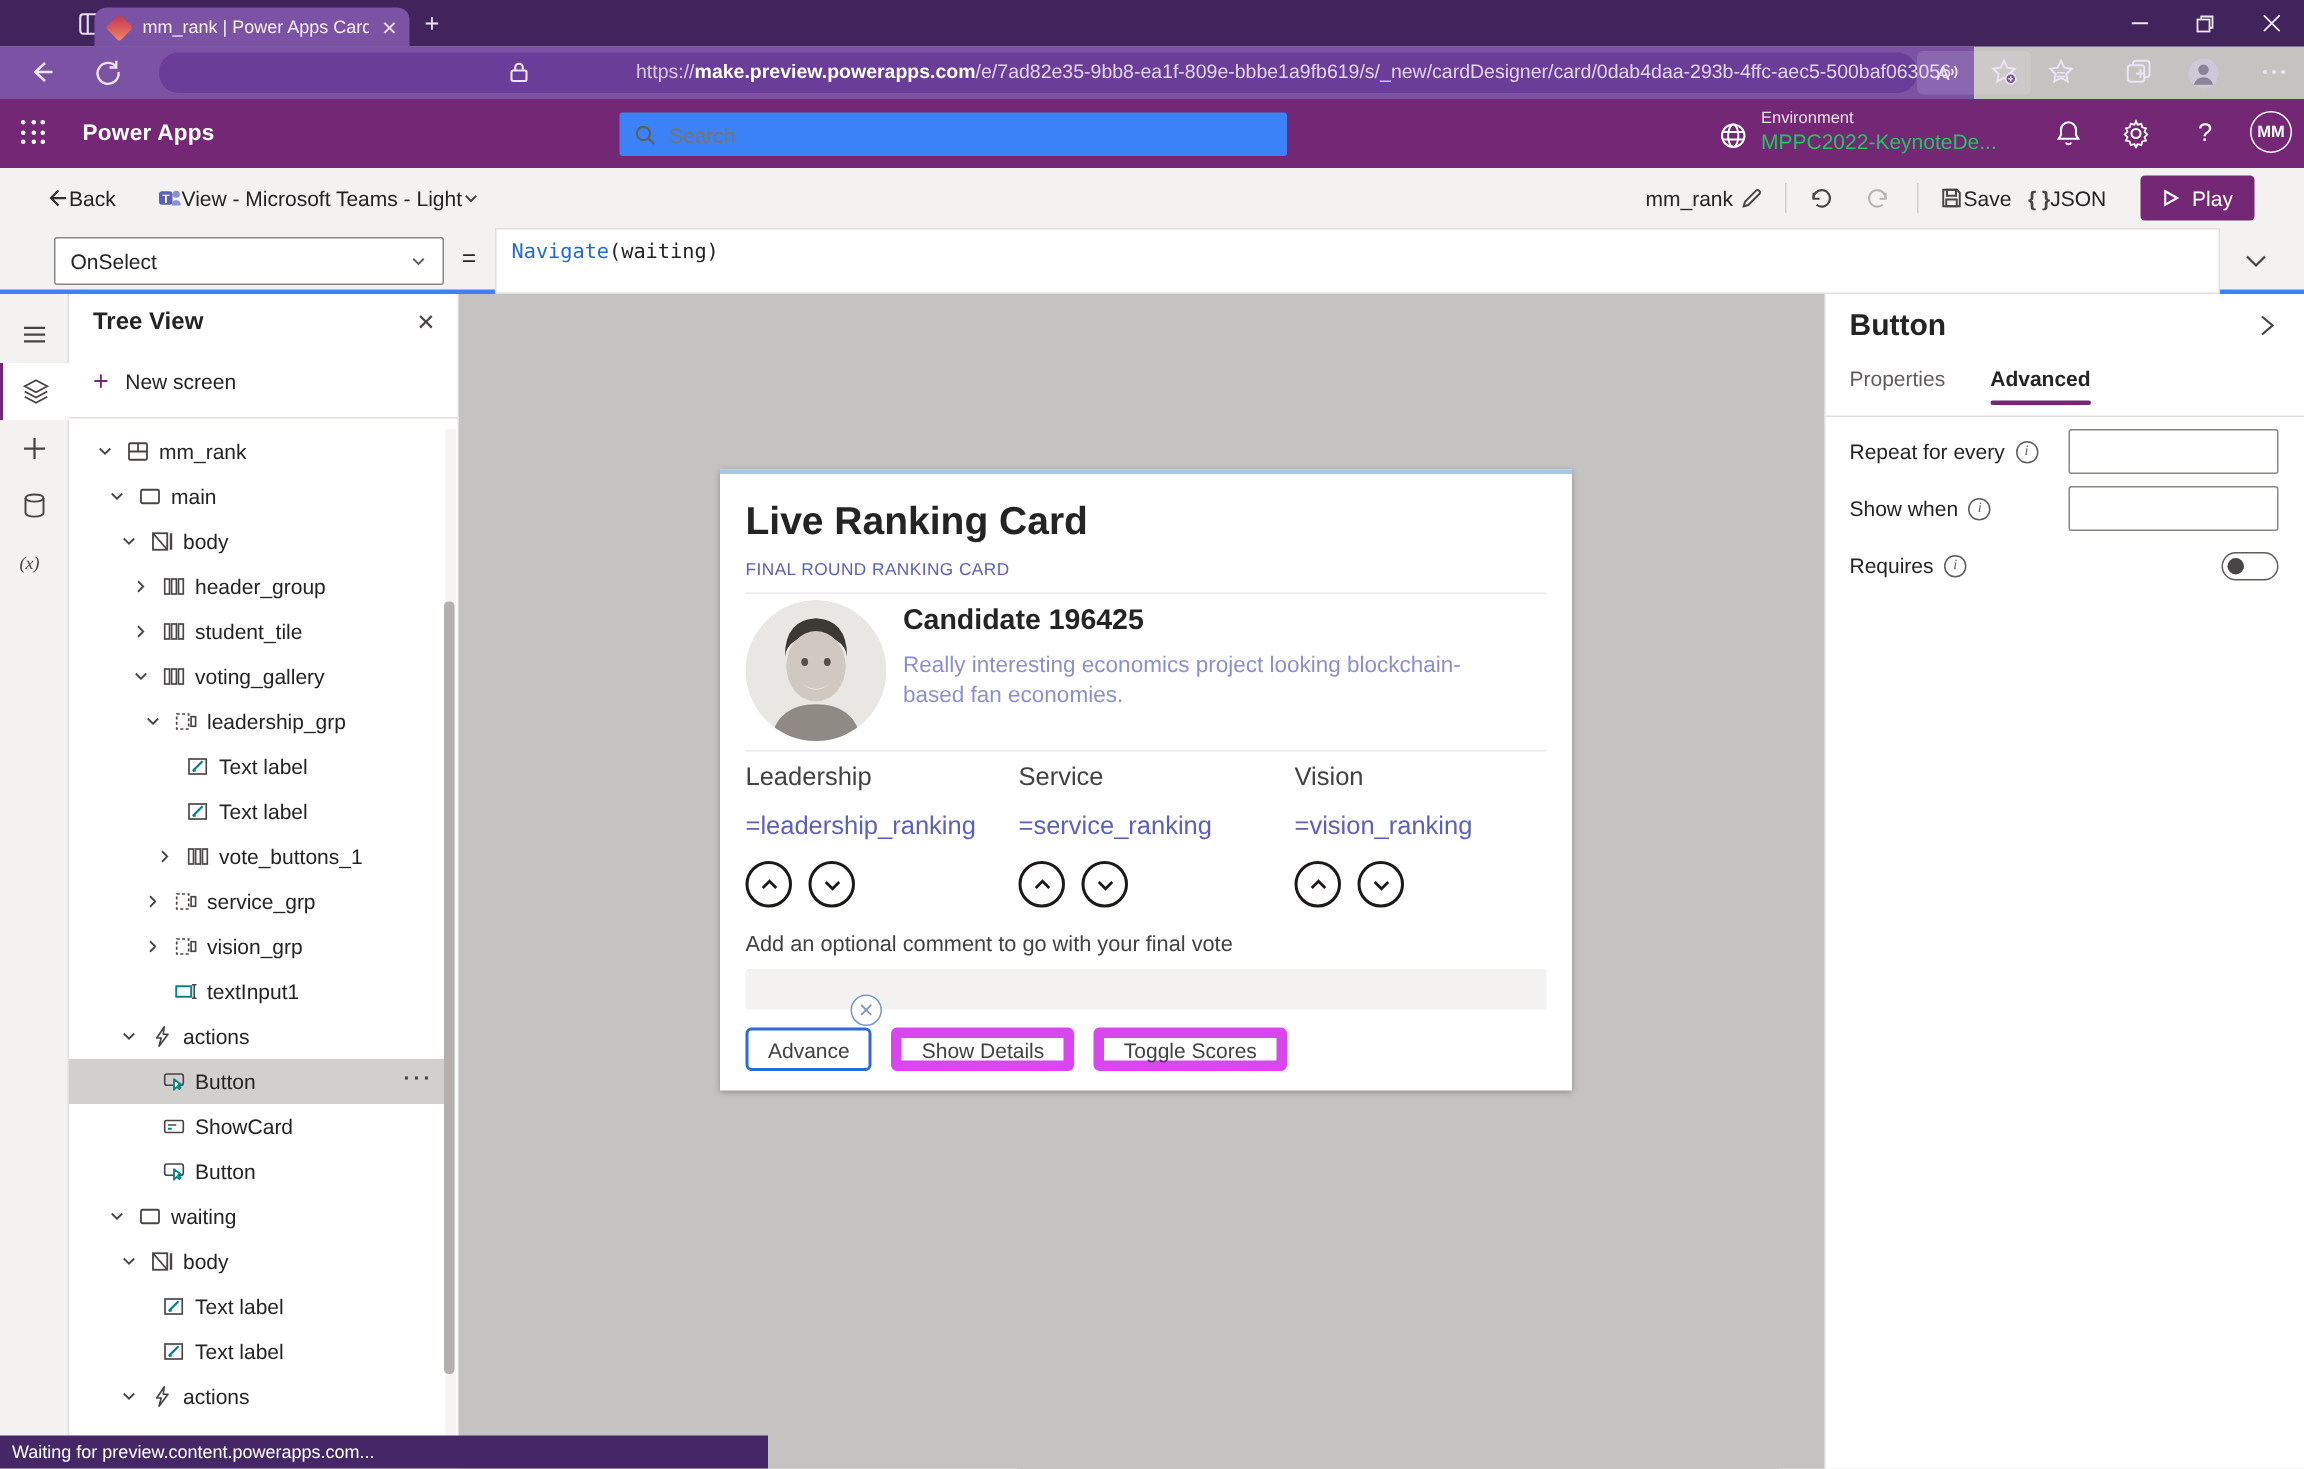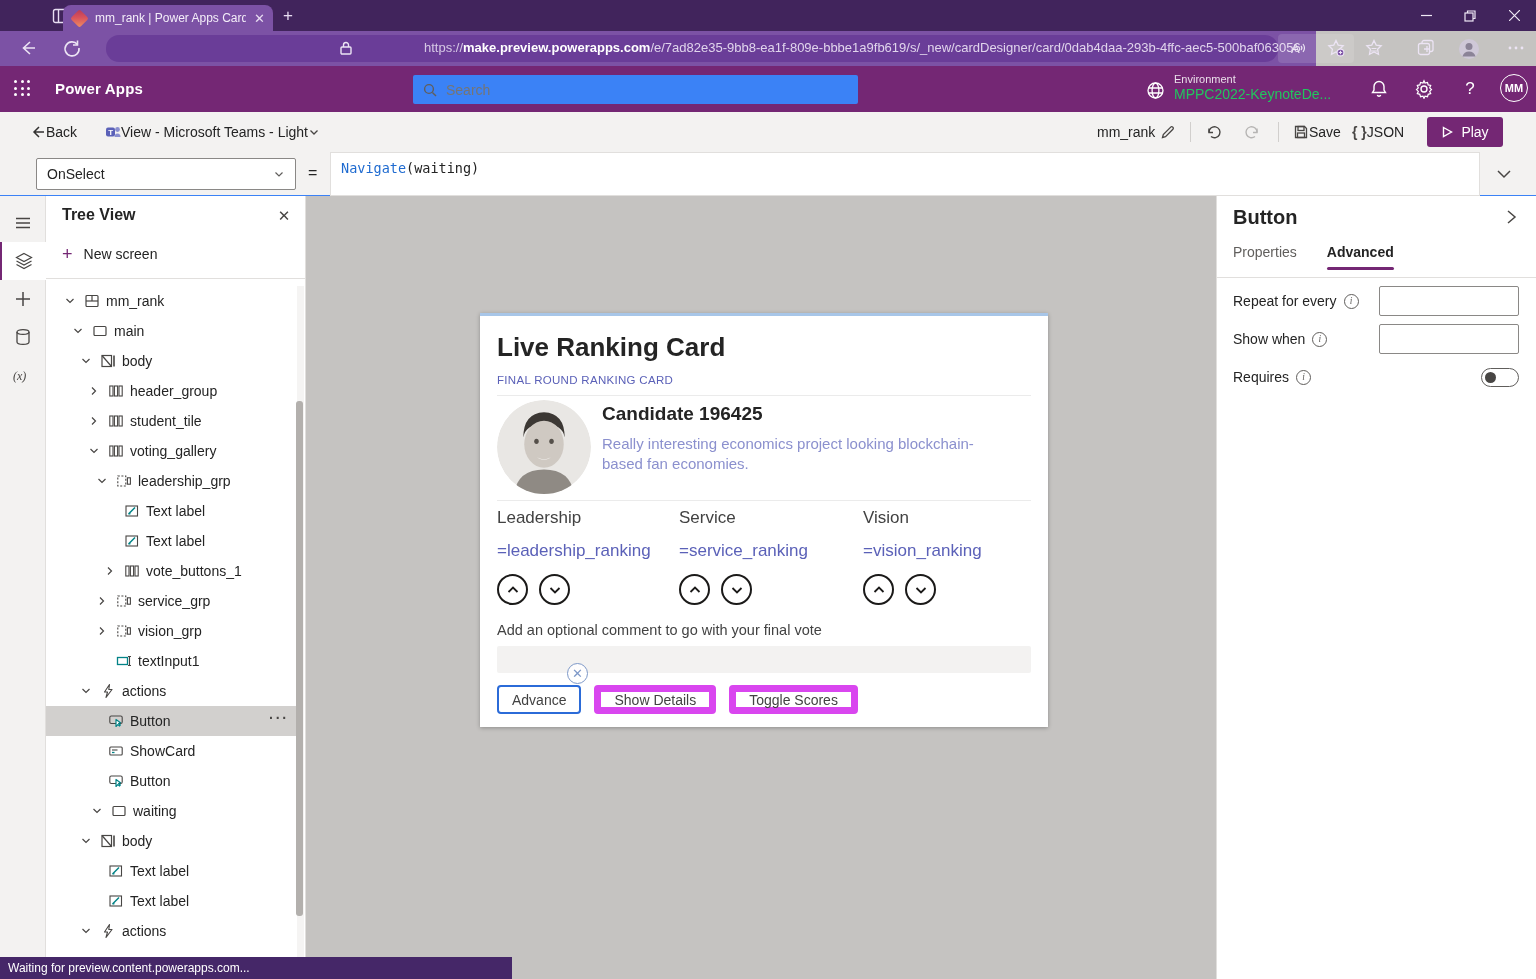--- a/index.html
+++ b/index.html
@@ -41,21 +41,21 @@
 
   
   #cmdbar { position:absolute; left:0; top:112px; width:1536px; height:40px; background:#f3f2f1; }
   .cmd-item { position:absolute; top:0; height:40px; display:flex; align-items:center; font-size:14px; color:#242424; gap:0; }
   .vsep { position:absolute; top:10px; width:1px; height:20px; background:#d1cfcd; }
   .play-btn { position:absolute; left:1427px; top:5px; width:76px; height:30px; background:#742774; color:#fff; border:none; border-radius:3px; font-size:14px; font-family:"Liberation Sans",sans-serif; display:flex; align-items:center; justify-content:center; gap:8px; }
   .icon-dim { width:16px; height:16px; }
   .disabled { opacity:.35; }
 
   
-  #formulabar { position:absolute; left:0; top:152px; width:1536px; height:44px; background:#f3f2f1; border-bottom:1px solid #3b82f6; }
+  #formulabar { position:absolute; left:0; top:152px; width:1536px; height:44px; background:#f3f2f1; border-bottom:3px solid #3b82f6; }
   .prop-select { position:absolute; left:36px; top:6px; width:260px; height:32px; background:#fff; border:1px solid #8a8886; border-radius:2px; font-size:14px; color:#242424; display:flex; align-items:center; padding:0 10px; justify-content:space-between; }
   .eq { position:absolute; left:308px; top:12px; font-size:16px; color:#242424; }
   .fx-input { position:absolute; left:330px; top:0; width:1150px; height:44px; background:#fff; border:1px solid #e1dfdd; font-family:"DejaVu Sans Mono", monospace; font-size:13.5px; padding:7px 10px; }
   .fx-fn { color:#1f6bd0; }
   .fx-arg { color:#242424; }
   .fx-expand { position:absolute; left:1494px; top:12px; width:20px; height:20px; color:#484644; }
 
   
   #main { position:absolute; left:0; top:196px; width:1536px; height:783px; background:#fff; }
 
@@ -604,21 +604,21 @@
         <div class="trow" style="padding-left: 42px;">
           <span class="tchev"></span>
           <span class="tico">
             <svg width="16" height="16" viewBox="0 0 16 16">
               <rect x="1.8" y="3" width="12.4" height="7.5" rx="1.5" fill="none" stroke="#484644" stroke-width="1.1"></rect>
               <path d="M8 6.5 L8 13.5 L9.8 11.6 L11.6 13 L12.4 12 L10.6 10.6 L12.5 9.8 Z" fill="#fff" stroke="#038387" stroke-width="1.2" stroke-linejoin="round"></path>
             </svg>
           </span>
           <span>Button</span>
         </div>
-        <div class="trow" style=" margin-left: 45px;">
+        <div class="trow" style="padding-left: 26px;">
           <span class="tchev">
             <svg width="12" height="12" viewBox="0 0 12 12">
               <path d="M2.5 4 L6 7.5 L9.5 4" fill="none" stroke="#484644" stroke-width="1.2"></path>
             </svg>
           </span>
           <span class="tico">
             <svg width="16" height="16" viewBox="0 0 16 16">
               <rect x="2" y="3.5" width="12" height="9" rx="1" fill="none" stroke="#484644" stroke-width="1.2"></rect>
             </svg>
           </span>

